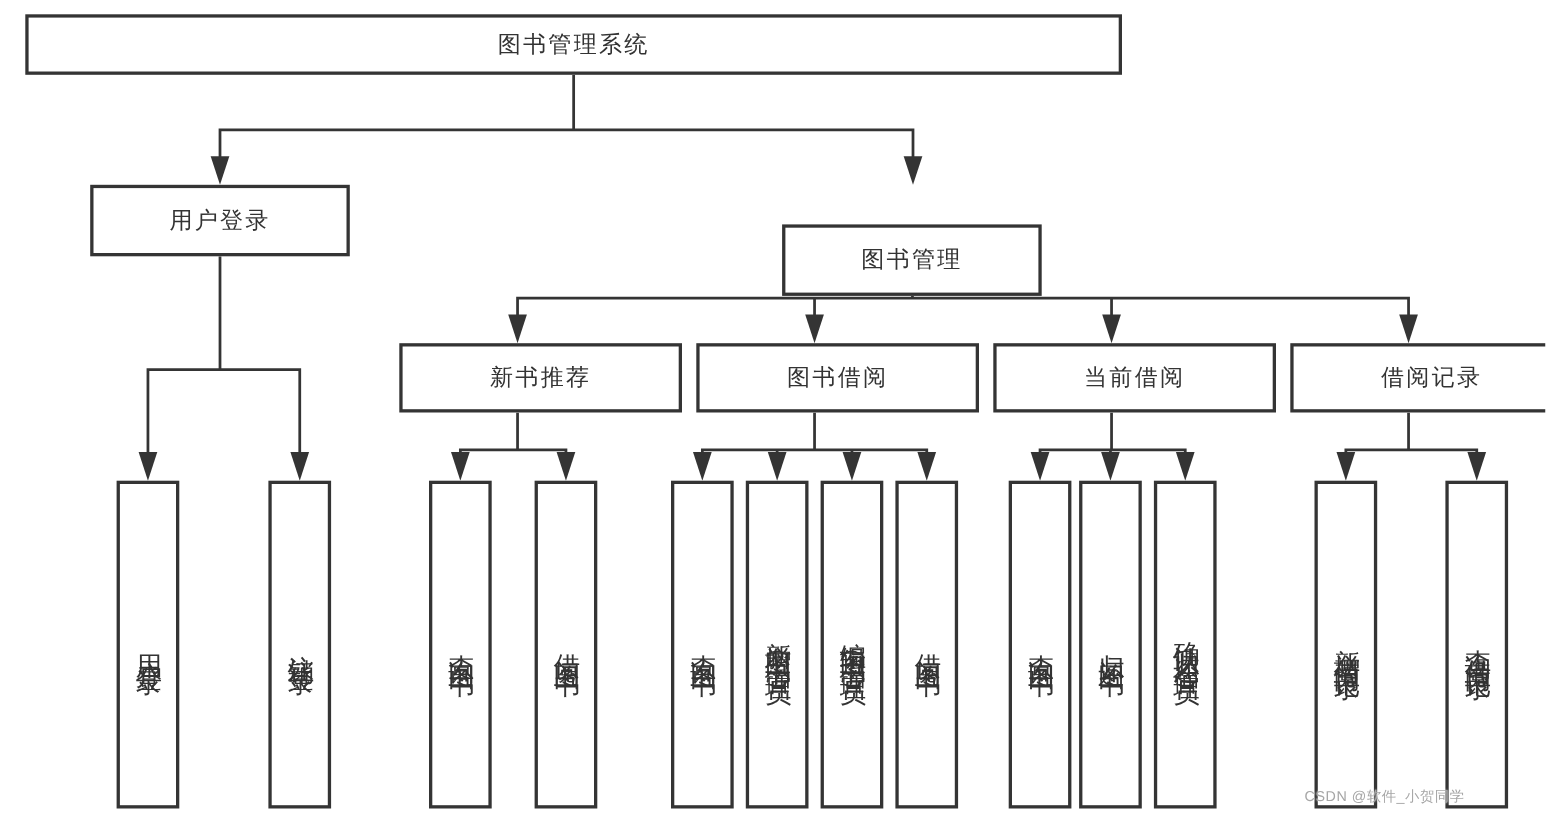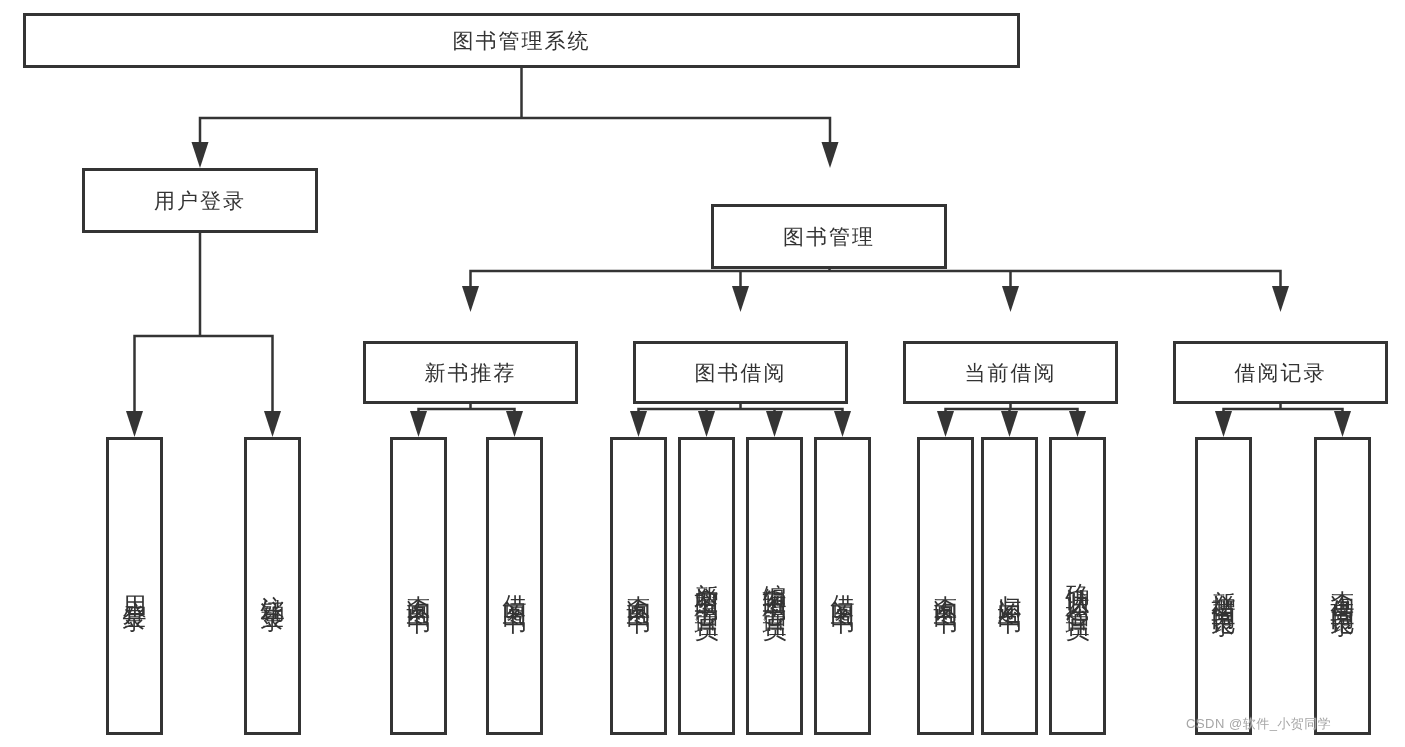--- a/index.html
+++ b/index.html
@@ -45,21 +45,21 @@
     letter-spacing: 5px;
     line-height: 1;
     white-space: nowrap;
   }
   
   .n-root   { left: 23px;   top: 13px;  width: 997px; height: 55px; }
   
   .n-ulogin { left: 82px;   top: 168px; width: 236px; height: 65px; }
   .n-bmgmt  { left: 711px;  top: 168px; width: 236px; height: 65px; margin-top: 36px; }
   
-  .lv3      { top: 312px; width: 215px; height: 63px; margin-top: 29px; }
+  .lv3      { top: 312px; width: 257px; height: 63px; }
   .n-rec    { left: 363px;  }
   .n-borrow { left: 633px;  }
   .n-cur    { left: 903px; align-items: center;  }
   .n-log    { left: 1173px; }
   
   .lv4      { top: 437px; width: 57px; height: 298px; }
   .n-l1 { left: 106px; }
   .n-l2 { left: 244px; }
   .n-l3 { left: 390px; }
   .n-l4 { left: 486px; }

